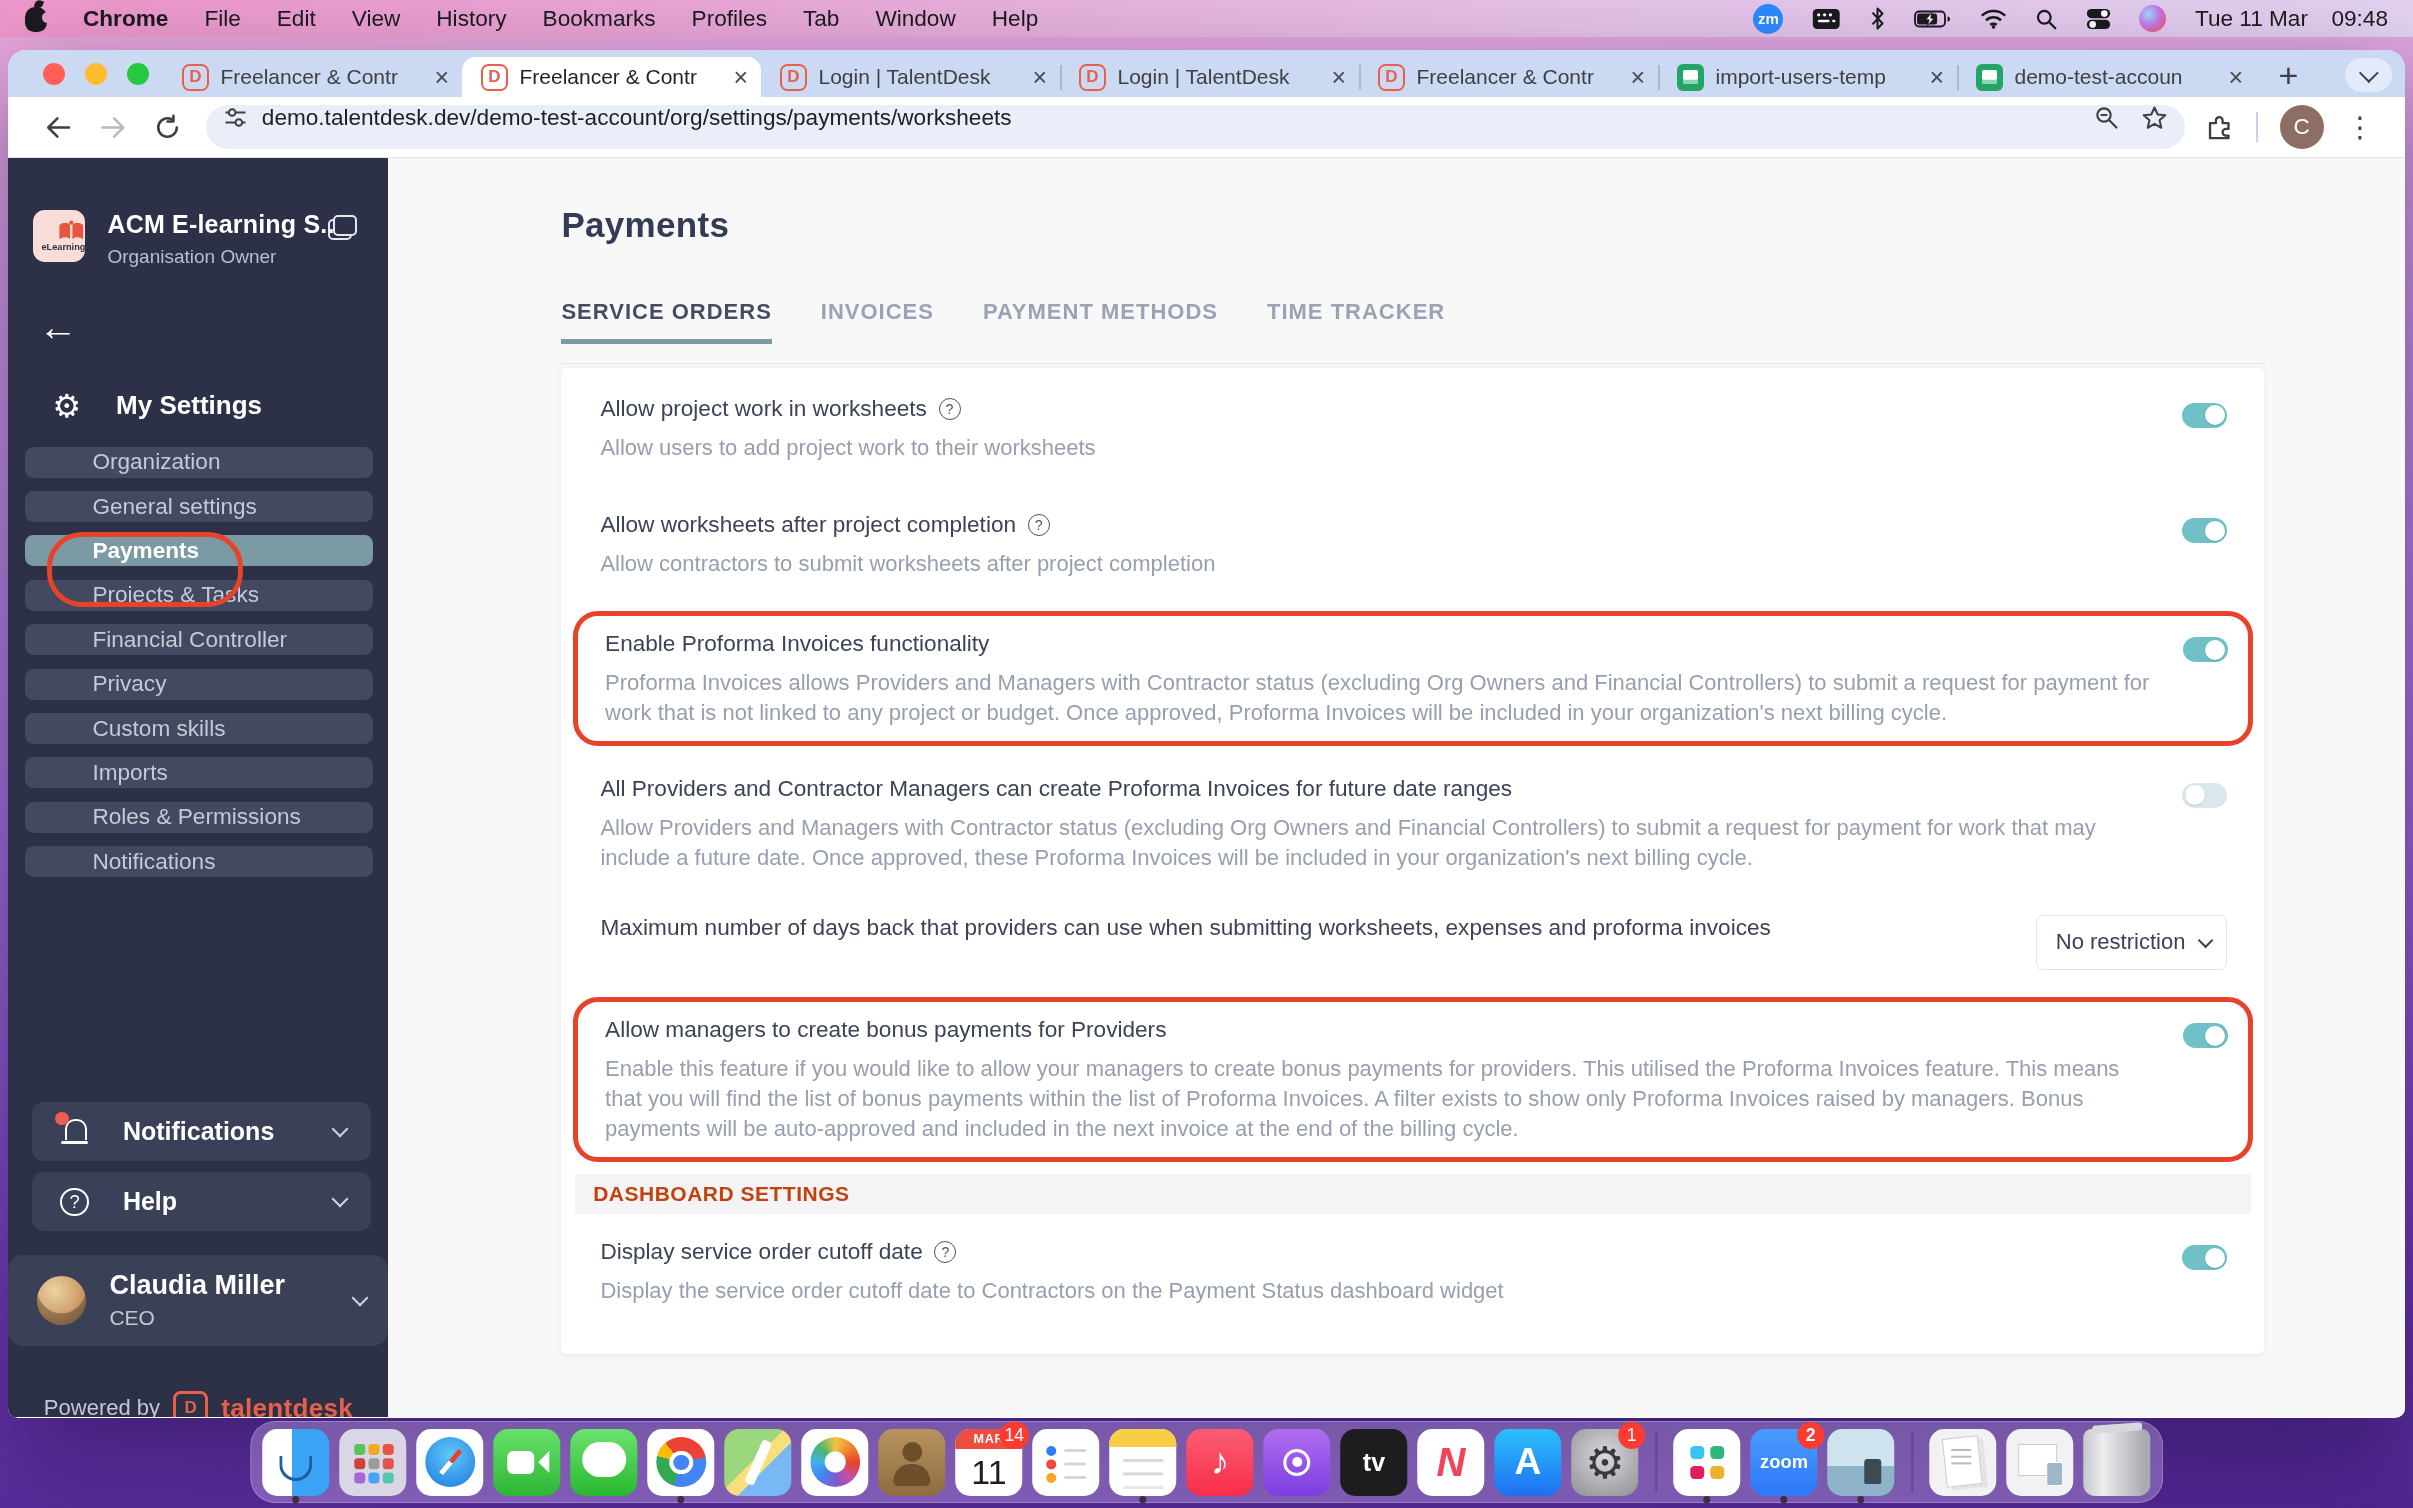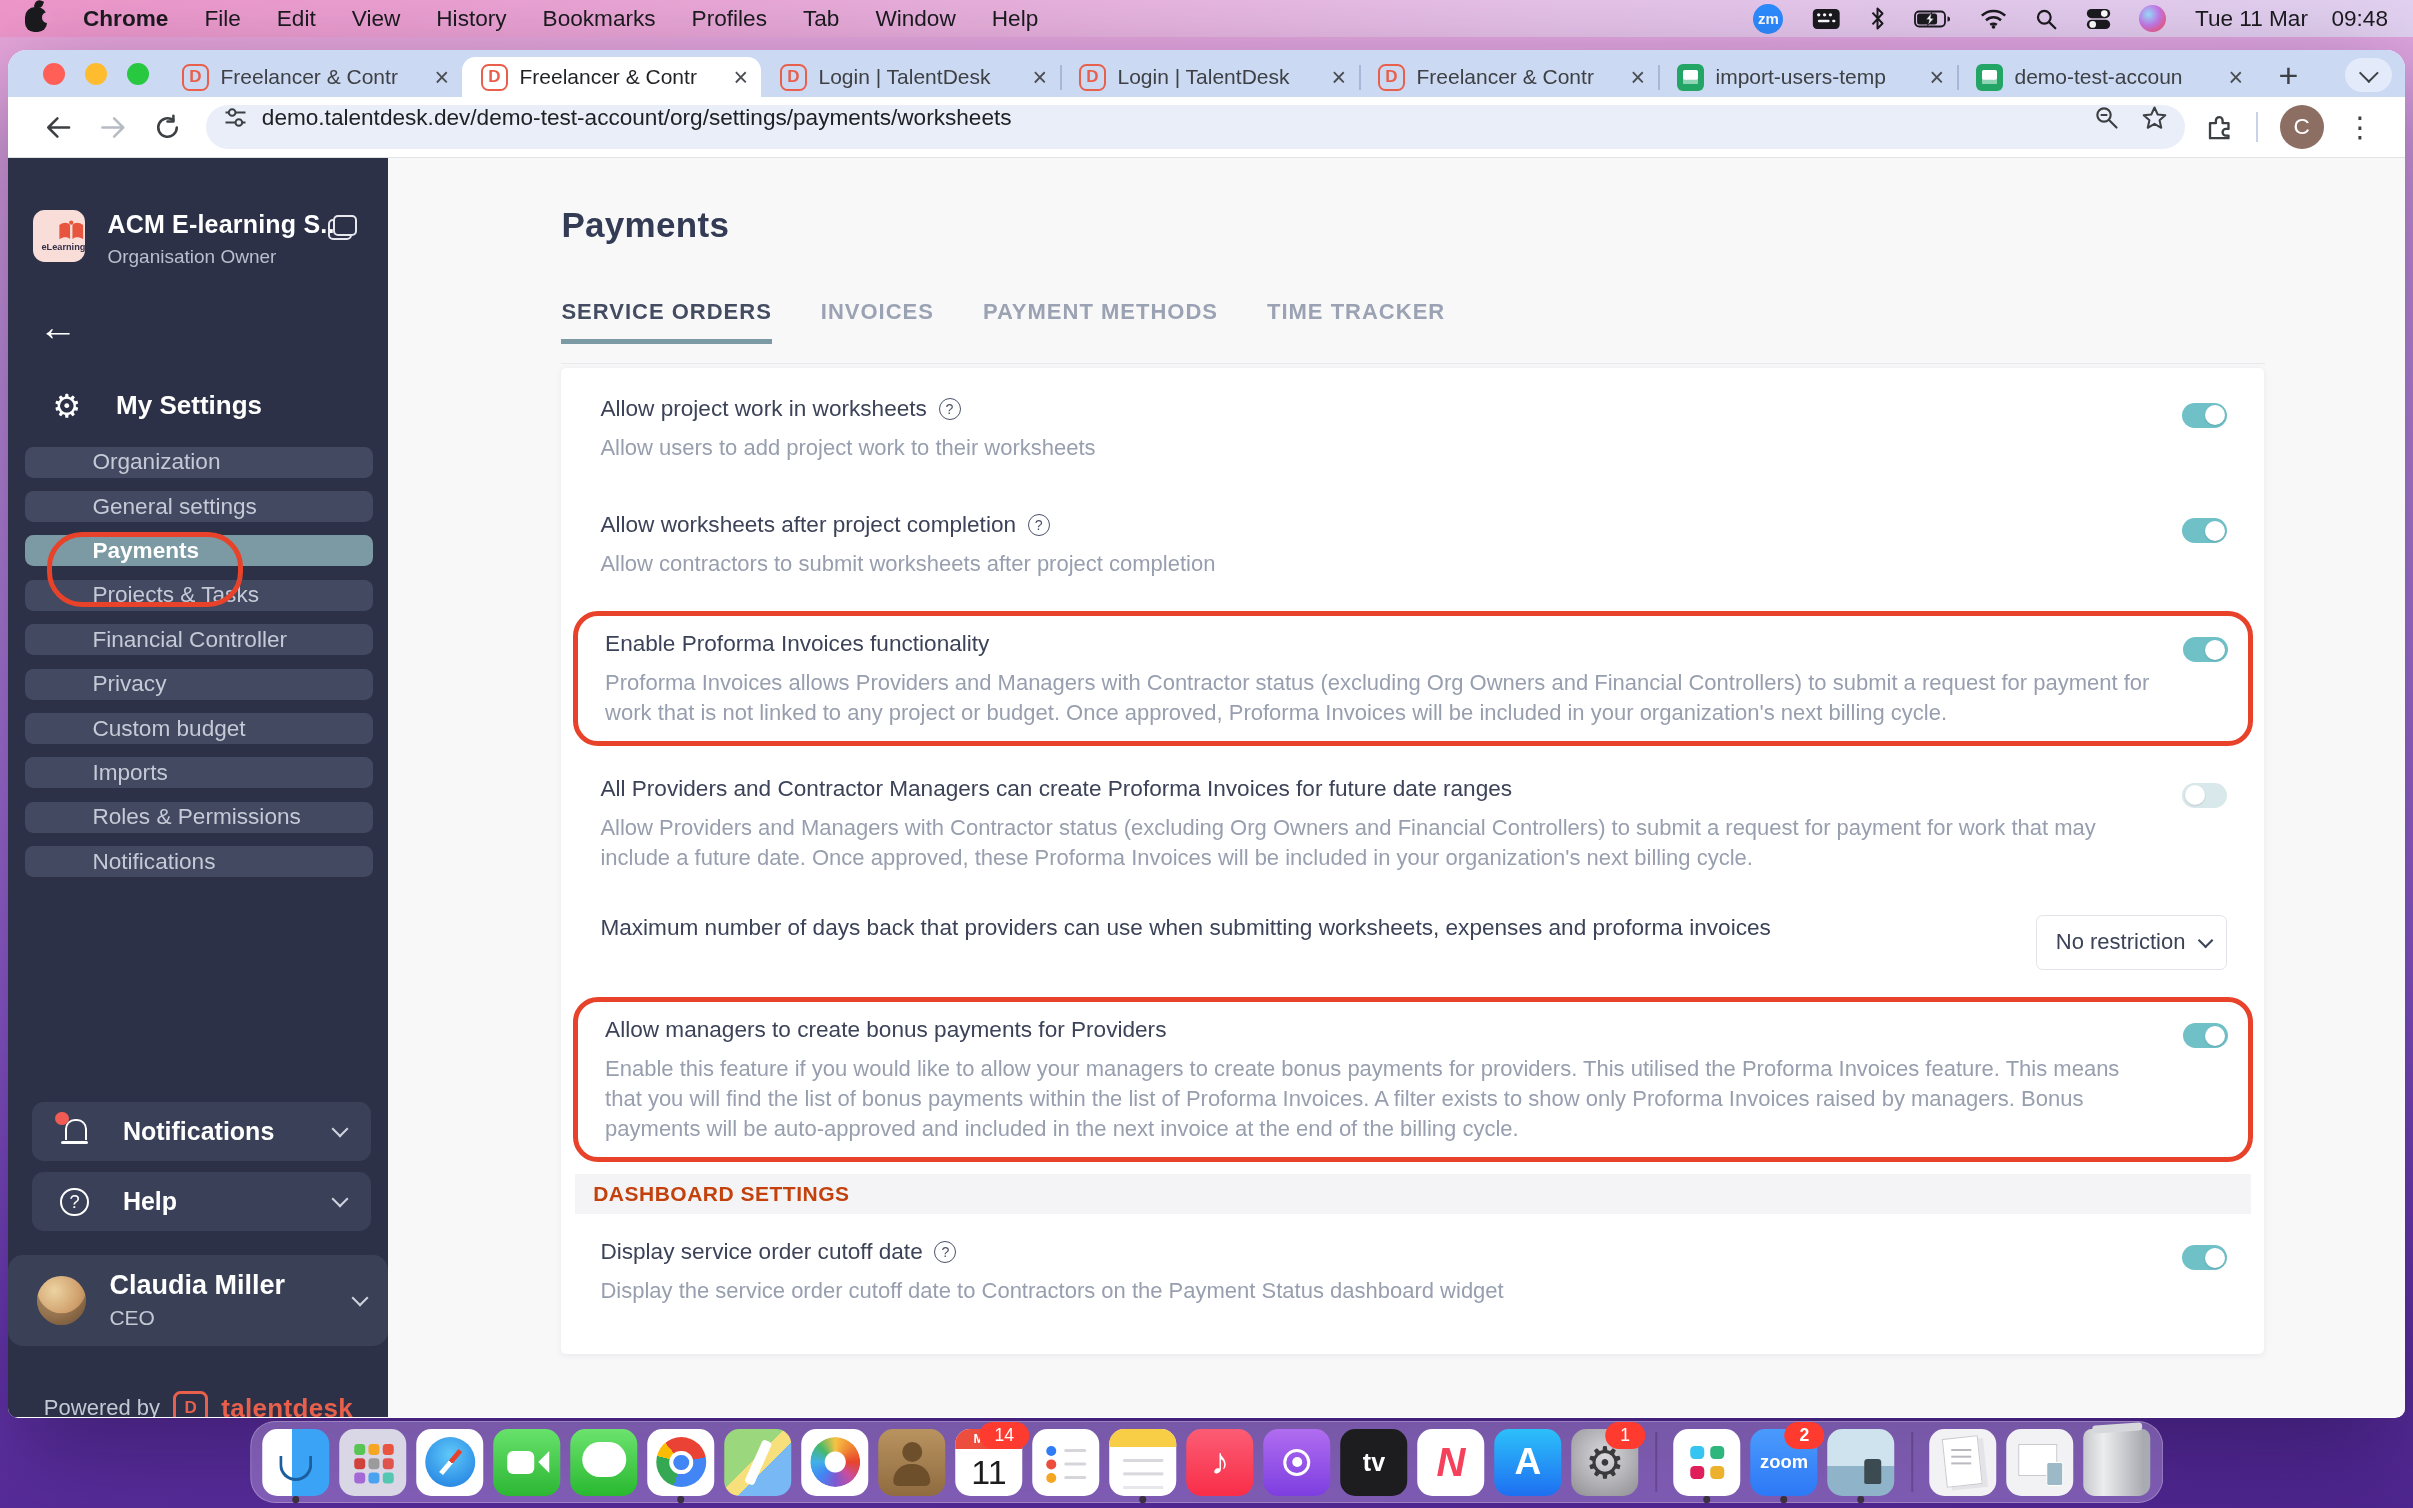--- a/index.html
+++ b/index.html
@@ -127,21 +127,21 @@
   .secband{margin:11.7px 13.4px 0 13.4px;height:40px;background:#f4f4f6;display:flex;align-items:center;padding-left:18.4px;
     font-size:21px;font-weight:700;color:#c2410c;letter-spacing:0.5px;}
   
   .dock{position:absolute;left:50%;transform:translateX(-50%);bottom:5px;height:80px;border-radius:25px;
     background:rgba(205,180,240,.38);border:0.8px solid rgba(255,255,255,.25);display:flex;align-items:center;
     padding:0 11.7px;gap:10px;backdrop-filter:blur(3.4px);}
   .dicon{width:67px;height:67px;border-radius:15px;position:relative;flex:0 0 auto;display:flex;align-items:center;justify-content:center;}
   .ddiv{width:1.7px;height:60px;background:rgba(60,40,90,.35);margin:0 6.7px;flex:0 0 auto;}
   .ddot{position:absolute;bottom:-7.5px;left:50%;margin-left:-3.4px;width:6.7px;height:6.7px;border-radius:50%;background:#3a3040;}
   .badge{position:absolute;top:-6.7px;right:-6.7px;min-width:27px;height:27px;border-radius:13.4px;background:#ff3b30;color:#fff;
-    font-size:17.6px;display:flex;align-items:center;justify-content:center;padding:0 15px;box-sizing:border-box;z-index:3;text-align:right;}
+    font-size:17.6px;display:flex;align-items:center;justify-content:center;padding:0 5px;box-sizing:border-box;z-index:3;text-align:right;}
   .d-finder{background:linear-gradient(90deg,#fff 0 44%,#3ba3f6 44%);}
   .d-finder::after{content:"";position:absolute;left:17px;right:17px;bottom:15px;height:22px;border:3.4px solid #1c5f9e;border-top:none;border-radius:0 0 18.4px 18.4px;}
   .d-launchpad{background:#d9d7e6;}
   .d-launchpad::before{content:"";position:absolute;left:15px;top:15px;width:11px;height:11px;border-radius:3.4px;background:#57c454;
     box-shadow:14.2px 0 0 #f5a623,28.5px 0 0 #e8543f,0 14.2px 0 #d0413b,14.2px 14.2px 0 #9b9b9b,28.5px 14.2px 0 #e0544d,0 28.5px 0 #a569d6,14.2px 28.5px 0 #4aa3f0,28.5px 28.5px 0 #53c7b1;}
   .d-safari{background:#fff;}
   .d-safari::before{content:"";position:absolute;inset:8.4px;border-radius:50%;background:radial-gradient(circle at 50% 35%,#5fc9f8,#1c79e0);}
   .d-safari::after{content:"";position:absolute;left:32px;top:18.4px;width:5px;height:30px;background:linear-gradient(#e8432a 0 50%,#fff 50%);transform:rotate(40deg);}
   .d-facetime{background:linear-gradient(#67e26b,#2db634);}
   .d-facetime::before{content:"";position:absolute;left:13.4px;top:22px;width:27px;height:23.5px;background:#fff;border-radius:5.9px;}
@@ -400,21 +400,21 @@
         <span class="gear">⚙</span>
         <b>My Settings</b>
       </div>
       <div class="navlist">
           <div class="nitem">Organization</div>
           <div class="nitem">General settings</div>
           <div class="nitem active">Payments</div>
           <div class="nitem">Projects &amp; Tasks</div>
           <div class="nitem">Financial Controller</div>
           <div class="nitem">Privacy</div>
-          <div class="nitem">Custom budget</div>
+          <div class="nitem">Custom skills</div>
           <div class="nitem">Imports</div>
           <div class="nitem">Roles &amp; Permissions</div>
           <div class="nitem">Notifications</div>
         </div>
       <div class="annot-oval"></div>
       <div class="botnav">
         <div class="bitem">
           <span class="bell">
               <span class="bdot"></span>
             </span>

